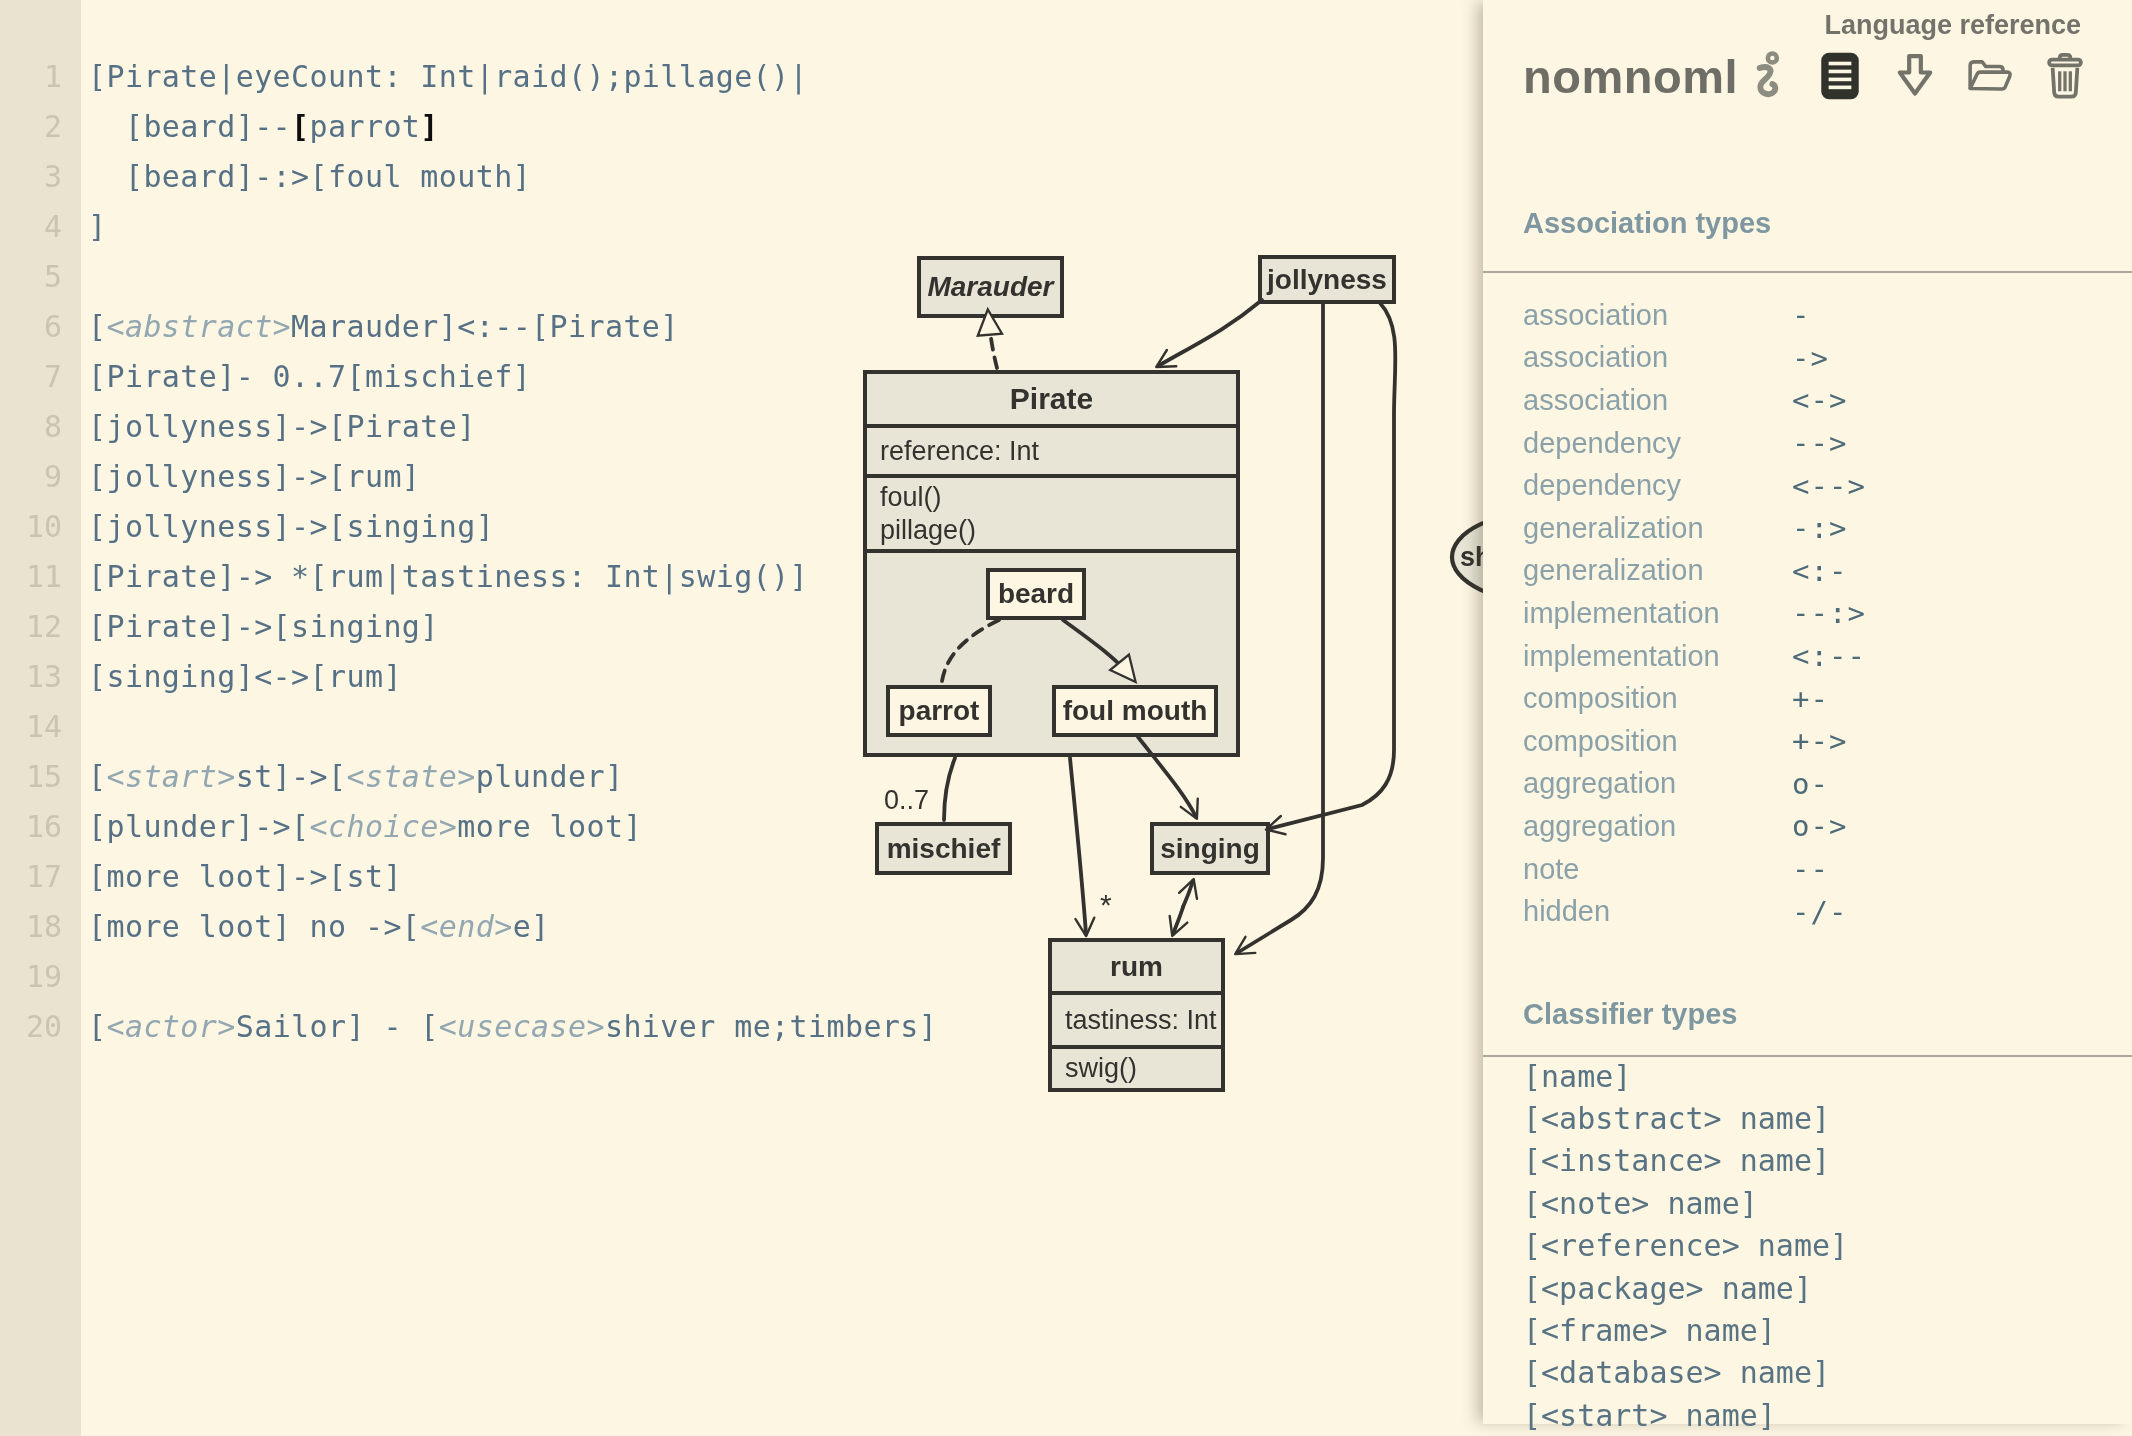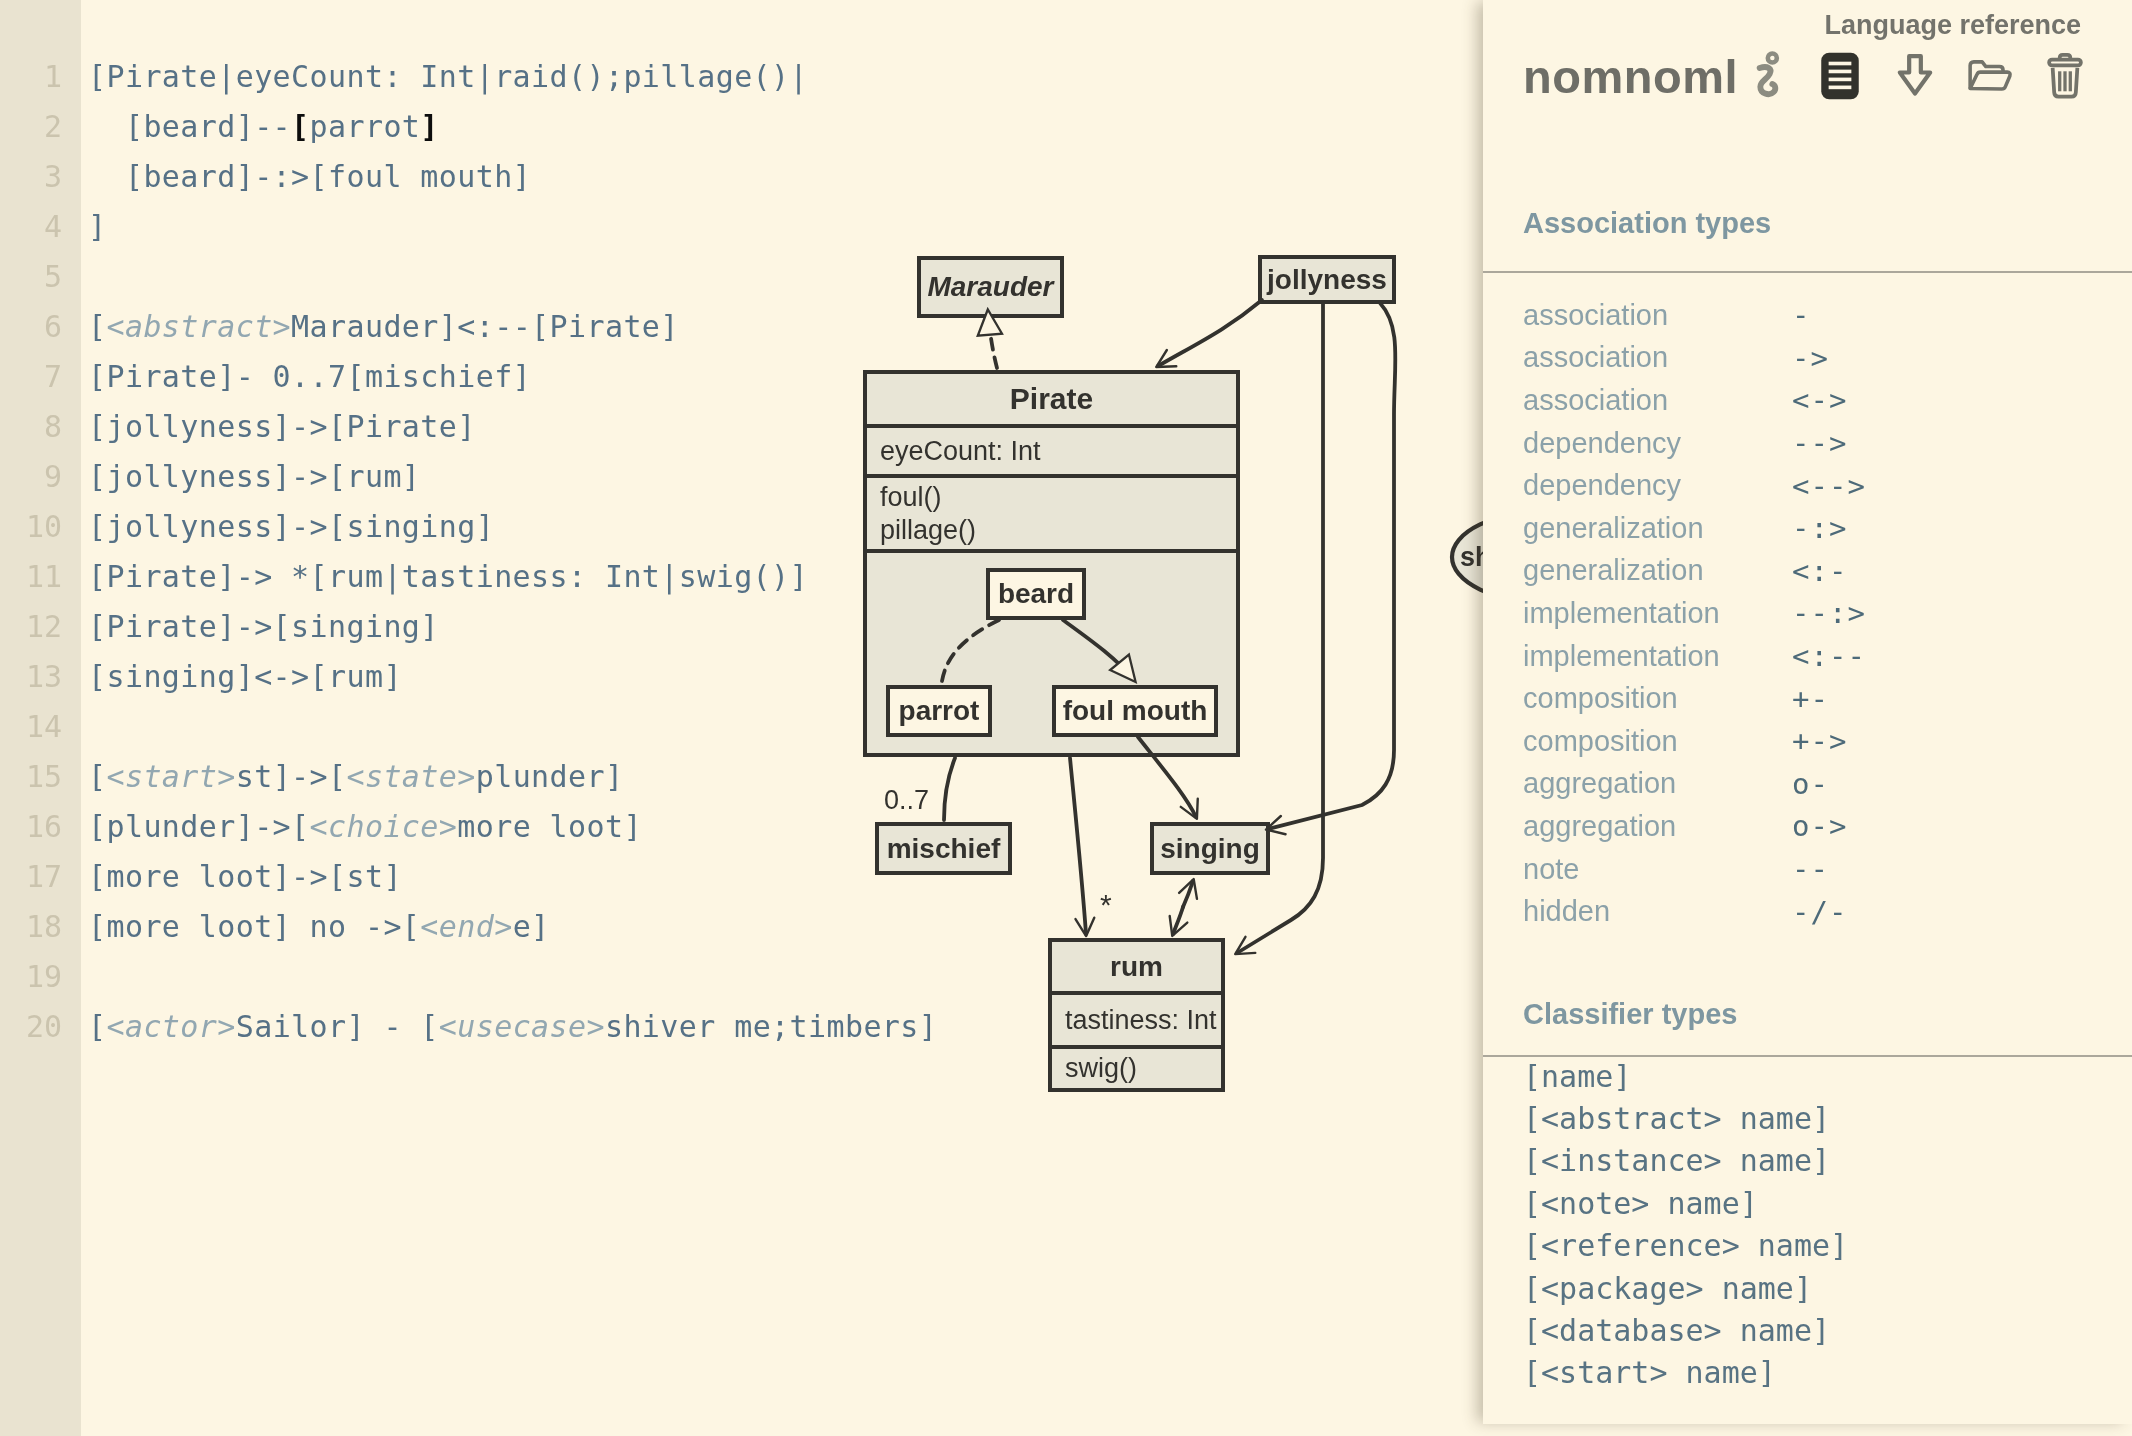--- a/index.html
+++ b/index.html
@@ -90,21 +90,21 @@
 <div class="code" id="code"><div class="cl"><span>[Pirate|eyeCount: Int|raid();pillage()|</span></div><div class="cl"><span>  [beard]--</span><span class="b">[</span><span>parrot</span><span class="b">]</span></div><div class="cl"><span>  [beard]-:&gt;[foul mouth]</span></div><div class="cl"><span>]</span></div><div class="cl"></div><div class="cl"><span>[</span><span class="m">&lt;abstract&gt;</span><span>Marauder]&lt;:--[Pirate]</span></div><div class="cl"><span>[Pirate]- 0..7[mischief]</span></div><div class="cl"><span>[jollyness]-&gt;[Pirate]</span></div><div class="cl"><span>[jollyness]-&gt;[rum]</span></div><div class="cl"><span>[jollyness]-&gt;[singing]</span></div><div class="cl"><span>[Pirate]-&gt; *[rum|tastiness: Int|swig()]</span></div><div class="cl"><span>[Pirate]-&gt;[singing]</span></div><div class="cl"><span>[singing]&lt;-&gt;[rum]</span></div><div class="cl"></div><div class="cl"><span>[</span><span class="m">&lt;start&gt;</span><span>st]-&gt;[</span><span class="m">&lt;state&gt;</span><span>plunder]</span></div><div class="cl"><span>[plunder]-&gt;[</span><span class="m">&lt;choice&gt;</span><span>more loot]</span></div><div class="cl"><span>[more loot]-&gt;[st]</span></div><div class="cl"><span>[more loot] no -&gt;[</span><span class="m">&lt;end&gt;</span><span>e]</span></div><div class="cl"></div><div class="cl"><span>[</span><span class="m">&lt;actor&gt;</span><span>Sailor] - [</span><span class="m">&lt;usecase&gt;</span><span>shiver me;timbers]</span></div></div>
 
 <div class="diagram">
 
   <div class="node" style="left:917px;top:256px;width:147px;height:62px;font-style:italic;font-weight:700;">Marauder</div>
 
   <div class="node" style="left:1258px;top:255px;width:138px;height:49px;">jollyness</div>
 
   <div class="classbox" style="left:863px;top:370px;width:377px;height:387px;">
     <div class="ct">Pirate</div>
-    <div class="cr" style="height:50px;">eyeCount: Int</div>
+    <div class="cr" style="height:50px;">reference: Int</div>
     <div class="cr" style="height:75px;">
       <div>foul()</div>
       <div>pillage()</div>
     </div>
     <div class="nest"></div>
   </div>
 
   <div class="node inner" style="left:986px;top:568px;width:100px;height:52px;">beard</div>
   <div class="node inner" style="left:886px;top:685px;width:106px;height:52px;">parrot</div>
   <div class="node inner" style="left:1052px;top:685px;width:166px;height:52px;">foul mouth</div>
@@ -277,16 +277,17 @@
 
   <div class="shead" style="top:998px;">Classifier types</div>
   <div class="hr" style="top:1055px;"></div>
   <div class="clist" id="classifier-rows">
       <div class="crow">[name]</div>
       <div class="crow">[&lt;abstract&gt; name]</div>
       <div class="crow">[&lt;instance&gt; name]</div>
       <div class="crow">[&lt;note&gt; name]</div>
       <div class="crow">[&lt;reference&gt; name]</div>
       <div class="crow">[&lt;package&gt; name]</div>
+      <div class="crow">[&lt;frame&gt; name]</div>
       <div class="crow">[&lt;database&gt; name]</div>
       <div class="crow">[&lt;start&gt; name]</div>
     </div>
 </div>
 
 </body></html>

